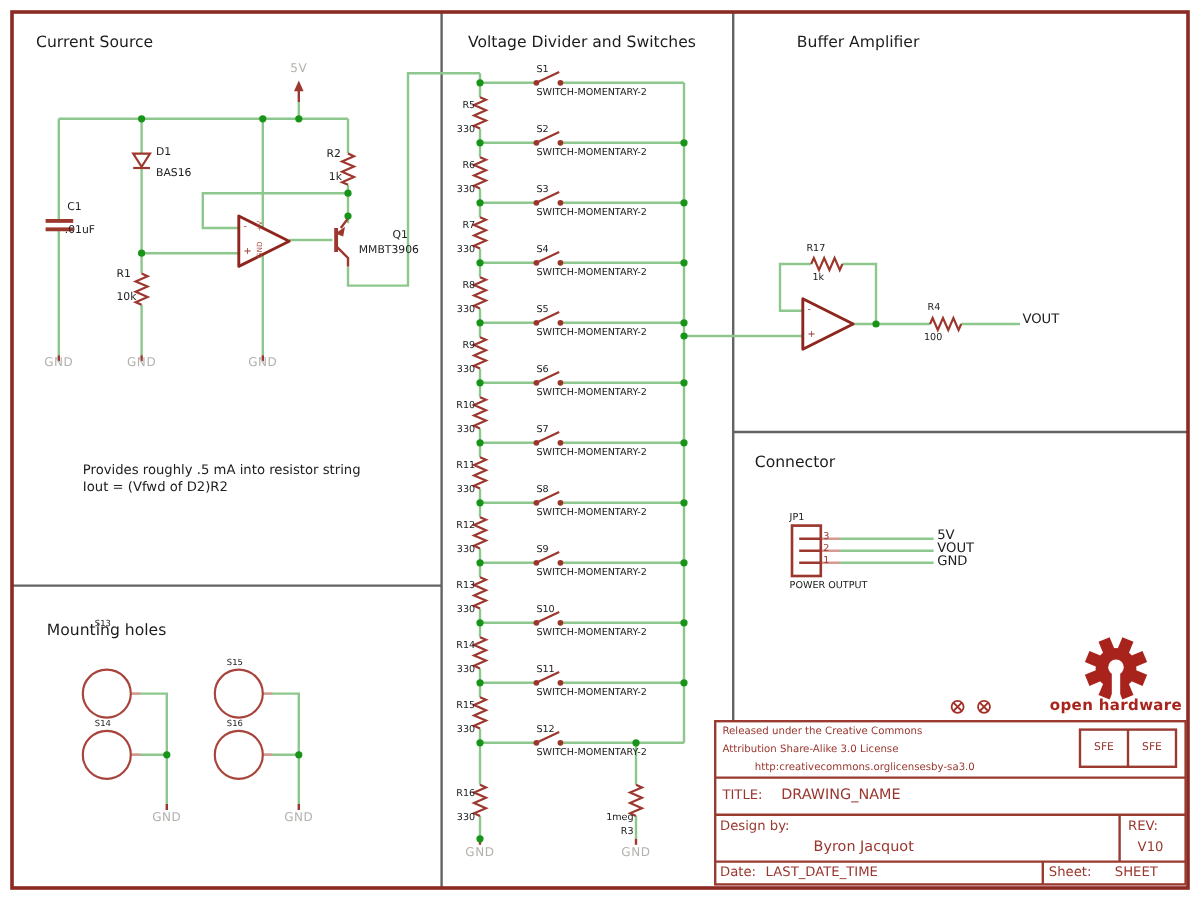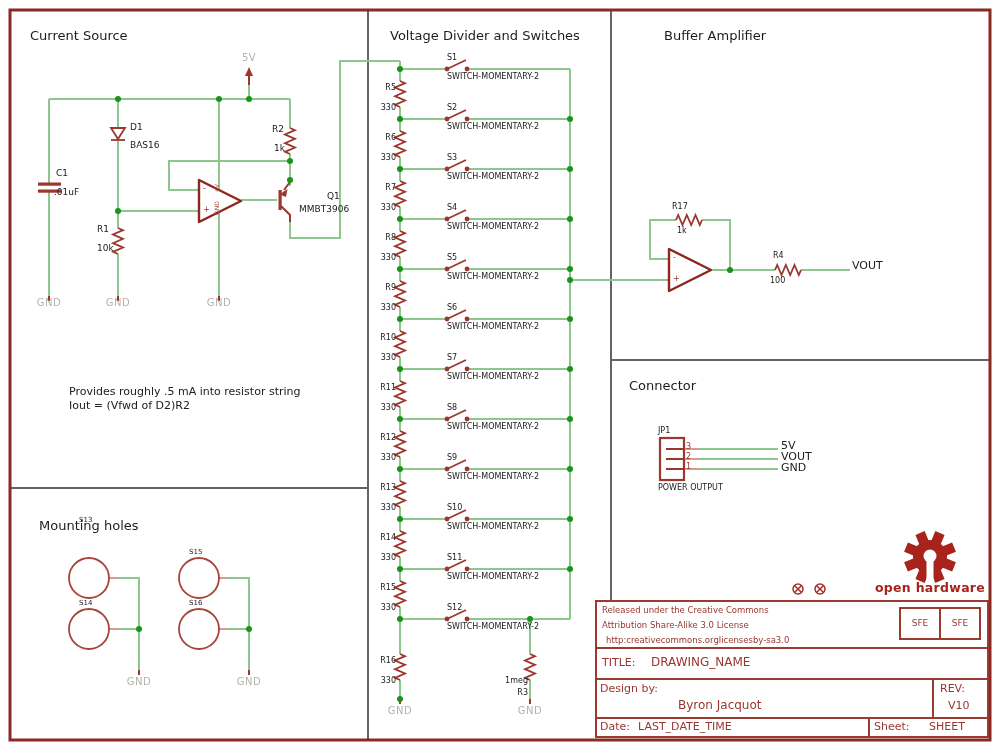--- a/index.html
+++ b/index.html
@@ -344,21 +344,21 @@
 <div class="lbl s7" style="left:79px;top:599px;">S14</div>
 <div class="lbl s7" style="left:189px;top:548px;">S15</div>
 <div class="lbl s7" style="left:189px;top:599px;">S16</div>
 <div class="lbl gray s10 ctr" style="left:121px;top:676px;width:36px;">GND</div>
 <div class="lbl gray s10 ctr" style="left:231px;top:676px;width:36px;">GND</div>
 
 <div class="lbl logotext ctr" style="left:870px;top:581px;width:120px;">open hardware</div>
 
 <div class="lbl s85 tb" style="left:602px;top:606px;">Released under the Creative Commons</div>
 <div class="lbl s85 tb" style="left:602px;top:621px;">Attribution Share-Alike 3.0 License</div>
-<div class="lbl s85 tb" style="left:590px;top:636px;padding-left:16px;">http:creativecommons.orglicensesby-sa3.0</div>
+<div class="lbl s85 tb" style="left:613px;top:636px;padding-left:16px;">http:creativecommons.orglicensesby-sa3.0</div>
 <div class="lbl tb ctr" style="left:900px;top:618px;width:40px;">SFE</div>
 <div class="lbl tb ctr" style="left:940px;top:618px;width:40px;">SFE</div>
 <div class="lbl s11 tb" style="left:602px;top:657px;">TITLE:</div>
 <div class="lbl s12 tb" style="left:651px;top:656px;">DRAWING_NAME</div>
 <div class="lbl s11 tb" style="left:600px;top:683px;">Design by:</div>
 <div class="lbl s12 tb" style="left:678px;top:699px;">Byron Jacquot</div>
 <div class="lbl s11 tb" style="left:940px;top:683px;">REV:</div>
 <div class="lbl s11 tb" style="left:948px;top:700px;">V10</div>
 <div class="lbl s11 tb" style="left:600px;top:721px;">Date:</div>
 <div class="lbl s11 tb" style="left:638px;top:721px;text-align:center;">LAST_DATE_TIME</div>

